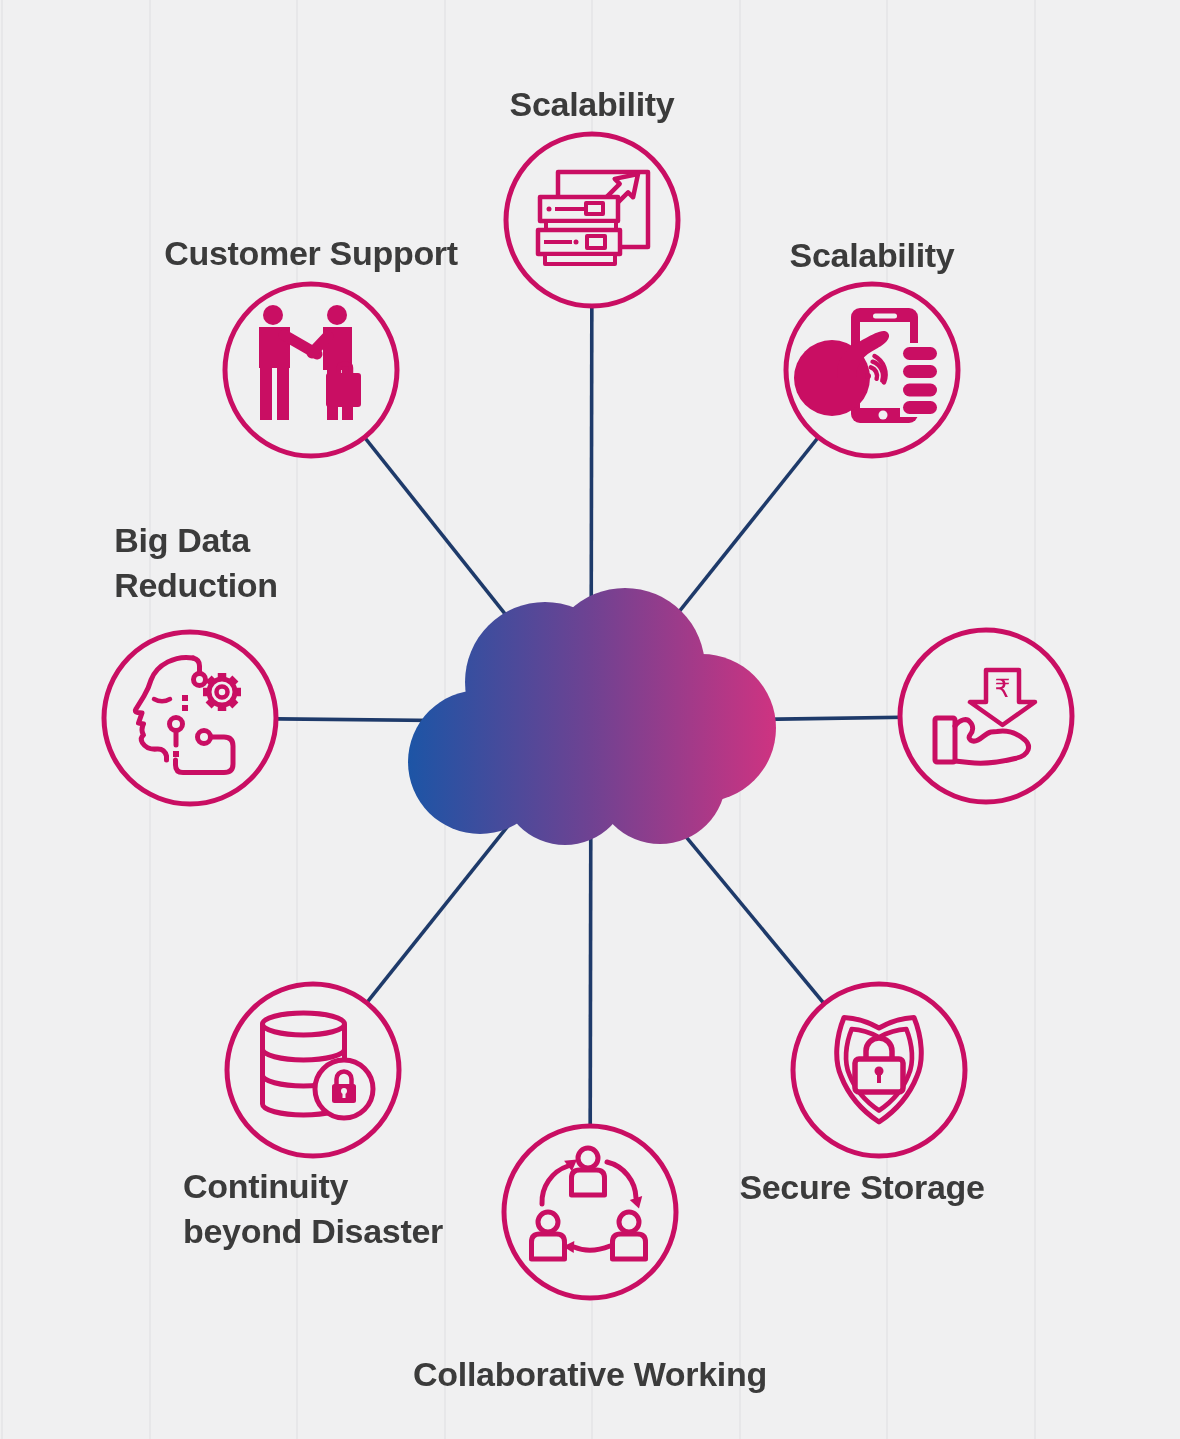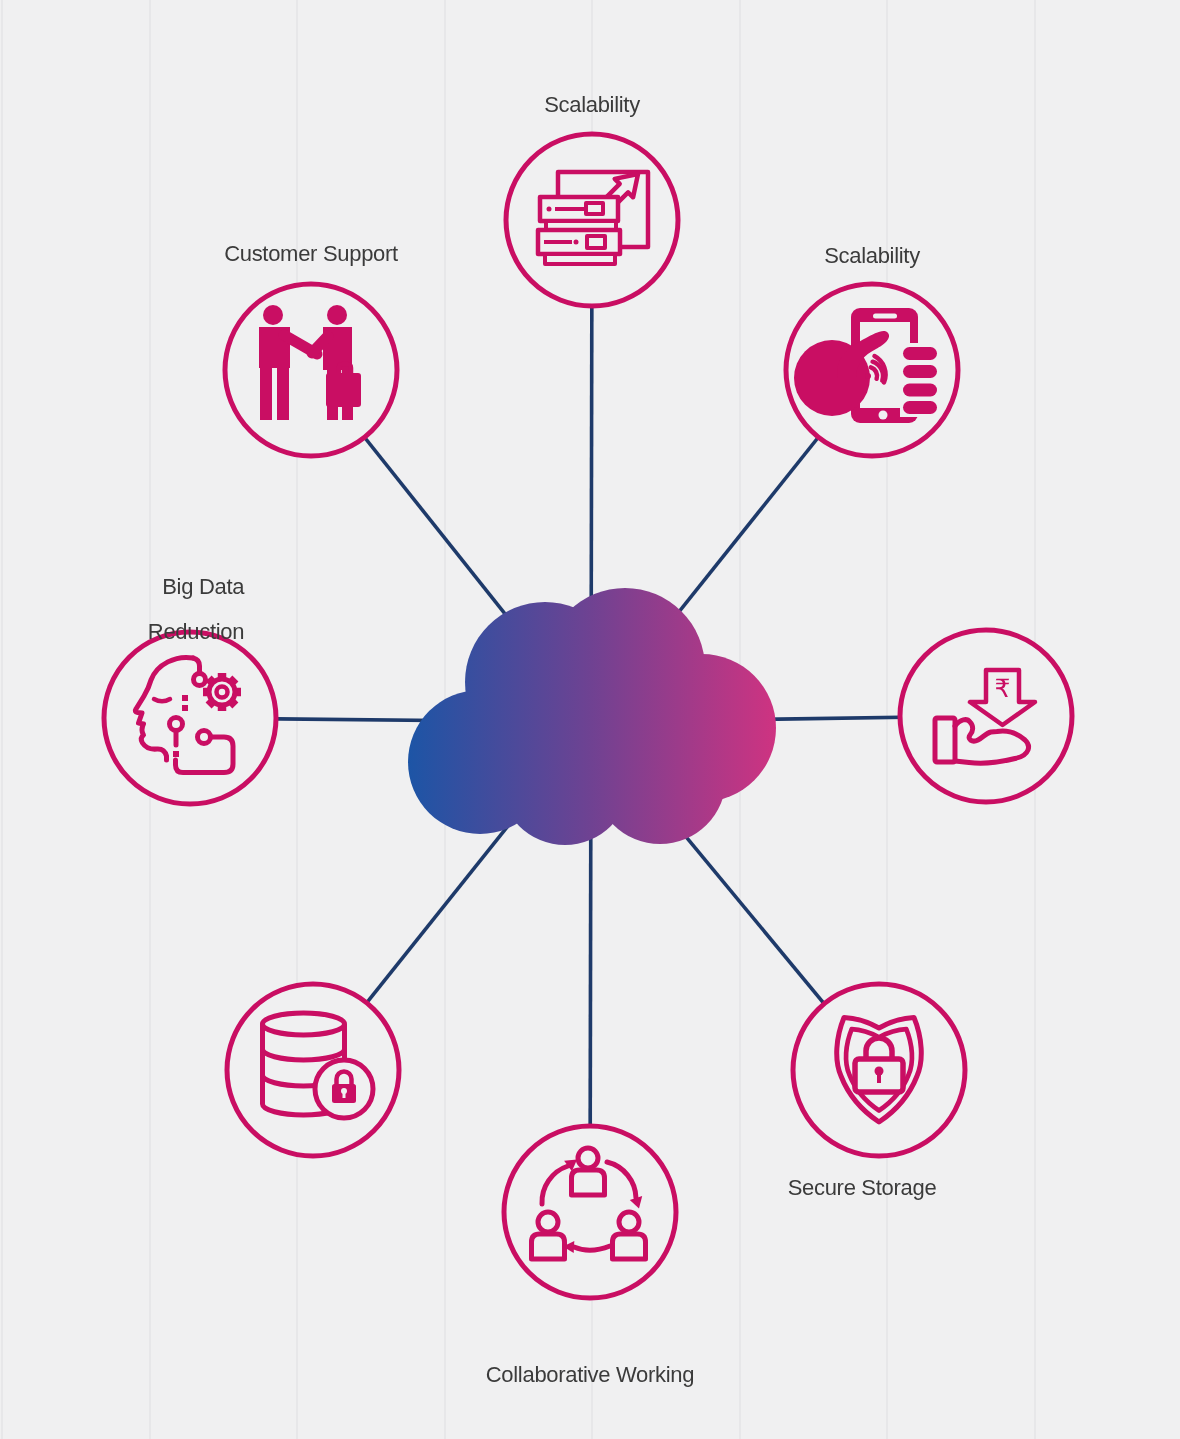--- a/index.html
+++ b/index.html
@@ -12,26 +12,26 @@
   .stage{
     position:relative;width:1180px;height:1439px;
     background-color:#f0f0f1;
     background-image:repeating-linear-gradient(to right,#e7e7e9 0 2px,transparent 2px 147.5px);
     background-position:149px 0;
   }
   .stage > svg{position:absolute;left:0;top:0;}
   .label{
     position:absolute;
     transform:translateX(-50%);
-    font-weight:400;
-    font-size:22px;
+    font-weight:700;
+    font-size:34px;
     line-height:45px;
     letter-spacing:-0.3px;
     color:#3b3b3b;
-    text-align:right;
+    text-align:left;
     white-space:nowrap;
   }
 </style>
 </head>
 <body>
 
 <div class="stage">
 
 <svg width="1180" height="1439" viewBox="0 0 1180 1439">
   <defs>
@@ -213,26 +213,30 @@
     </g>
   </g>
 </svg>
 
   <div class="label" style="left:592px;top:82px">Scalability</div>
 
   <div class="label" style="left:311px;top:231px">Customer Support</div>
 
   <div class="label" style="left:872px;top:233px">Scalability</div>
 
-  <div class="label" style="left:196px;top:564px">
+  <div class="label" style="left:196px;top:518px">
     <div>Big Data</div>
     <div>Reduction</div>
   </div>
 
   <div class="label" style="left:995px;top:535px">
   </div>
 
+  <div class="label" style="left:313px;top:1164px">
+    <div>Continuity</div>
+    <div>beyond Disaster</div>
+  </div>
 
   <div class="label" style="left:862px;top:1165px">Secure Storage</div>
 
   <div class="label" style="left:590px;top:1352px">Collaborative Working</div>
 
 </div>
 
 </body></html>

